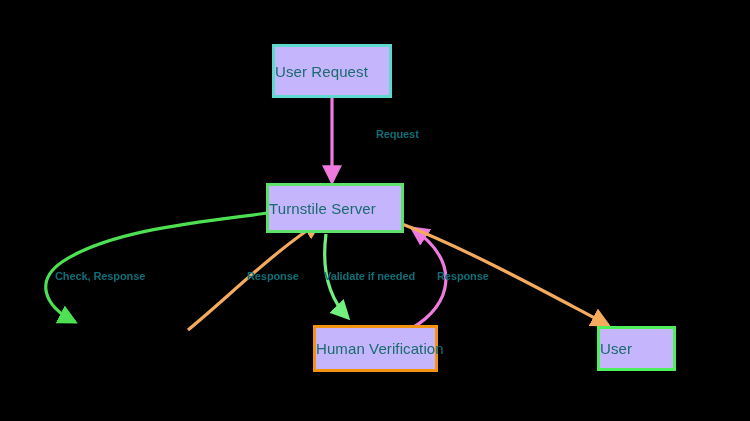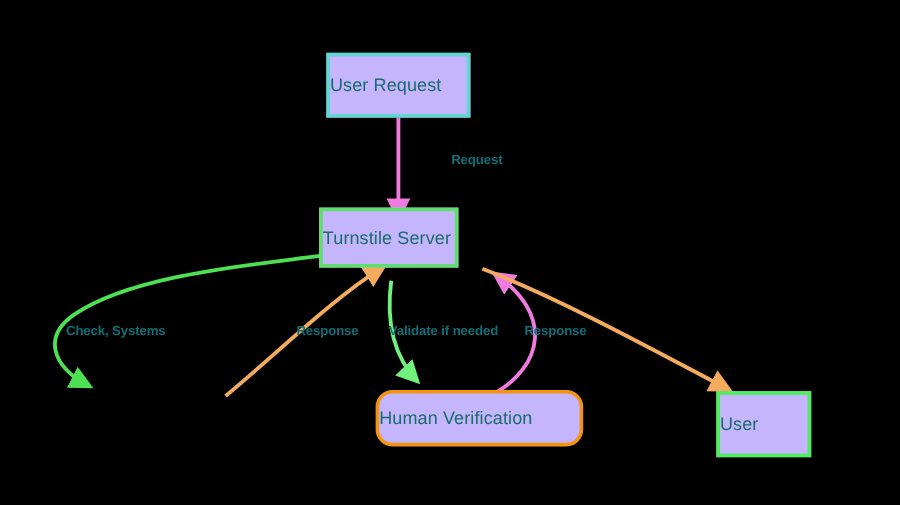--- a/index.html
+++ b/index.html
@@ -85,36 +85,36 @@
 
     <path d="M 412,328 C 452,305 462,262 412,228" fill="none" stroke="#f07be0" stroke-width="3.2" marker-end="url(#ah-pink2)"></path>
 
     <path d="M 402,224 C 470,250 560,300 608,325" fill="none" stroke="#f5ab5e" stroke-width="3.2" marker-end="url(#ah-orange)"></path>
   </svg>
 
   <div class="node" style="left:272px; top:44px; width:120px; height:54px; border-color:#5fd8d0;">
     <span class="node-label">User Request</span>
   </div>
 
-  <div class="node" style="left:266px; top:173px; width:116px; height:50px; border-color:#5fe06a;">
+  <div class="node" style="left:266px; top:183px; width:138px; height:50px; border-color:#5fe06a;">
     <span class="node-label">Turnstile Server</span>
   </div>
 
 
-  <div class="node" style="left:313px; top:325px; width:173px; height:47px; border-color:#f3930f;border-radius:14px;">
+  <div class="node" style="left:313px; top:325px; width:125px; height:47px; border-color:#f3930f;">
     <span class="node-label">Human Verification</span>
   </div>
 
-  <div class="node" style="left:597px; top:326px; width:79px; height:55px; border-color:#4df05a;">
+  <div class="node" style="left:597px; top:326px; width:79px; height:45px; border-color:#4df05a;">
     <span class="node-label">User</span>
   </div>
 
   <div class="edge-label" style="left:336px; top:128px;margin-left:40px;">Request</div>
 
-  <div class="edge-label" style="left:55px; top:270px;">Check, Systems</div>
+  <div class="edge-label" style="left:55px; top:270px;">Check, Response</div>
 
   <div class="edge-label" style="left:247px; top:270px;">Response</div>
 
   <div class="edge-label" style="left:324px; top:270px;">Validate if needed</div>
 
   <div class="edge-label" style="left:437px; top:270px;">Response</div>
 
 
 </div>
 

